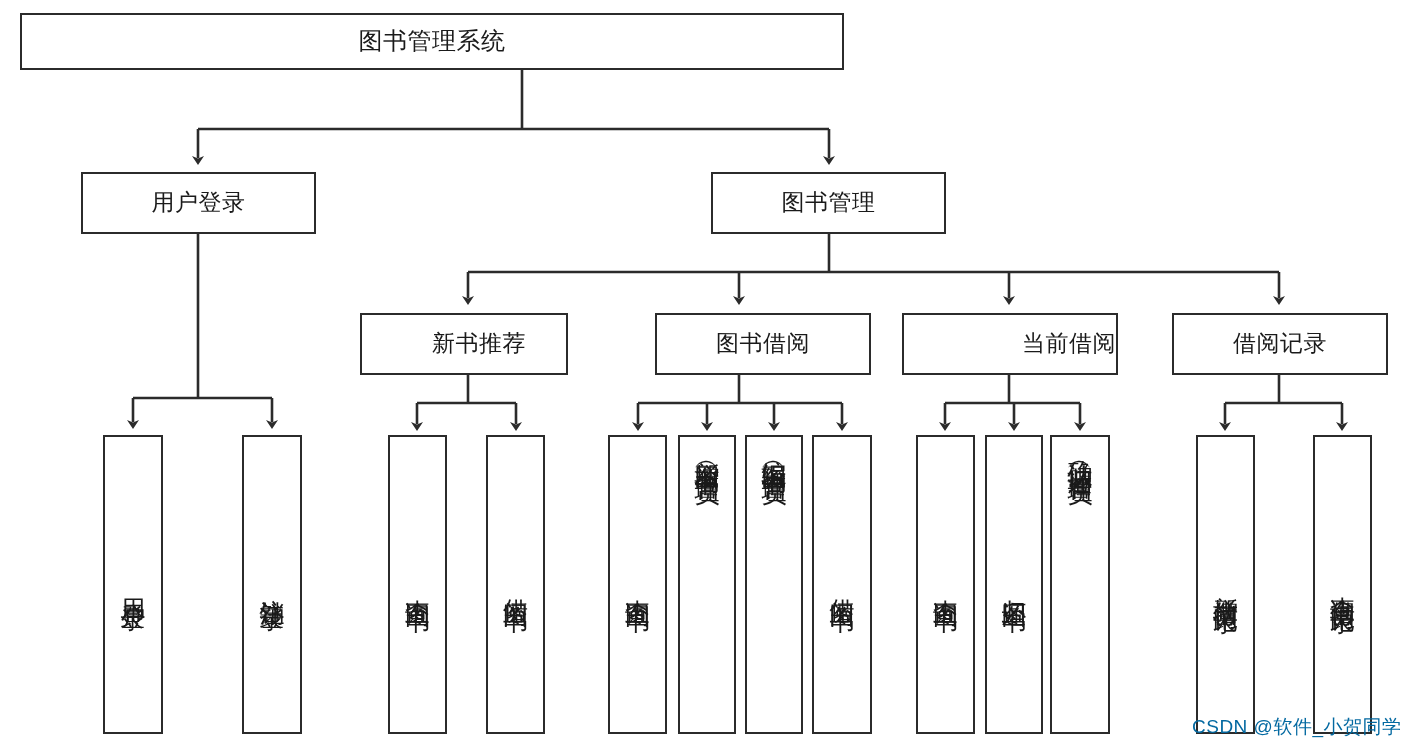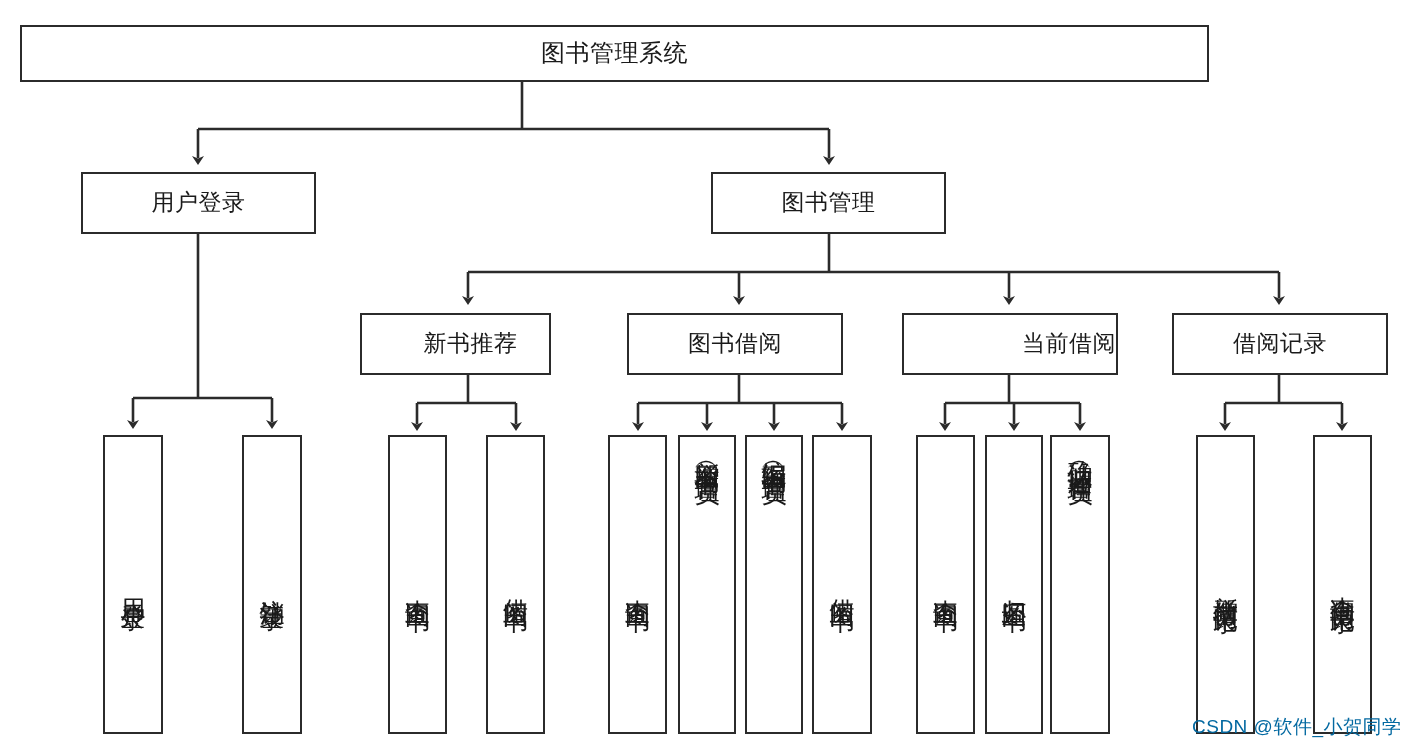--- a/index.html
+++ b/index.html
@@ -123,37 +123,37 @@
       <path d="M1014,403 L1014,424" marker-end="url(#arrow)"></path>
       <path d="M1080,403 L1080,424" marker-end="url(#arrow)"></path>
 
       <path d="M1279,375 L1279,403"></path>
       <path d="M1225,403 L1342,403"></path>
       <path d="M1225,403 L1225,424" marker-end="url(#arrow)"></path>
       <path d="M1342,403 L1342,424" marker-end="url(#arrow)"></path>
     </g>
   </svg>
 
-  <div class="node horiz root" style="left:20px; top:13px; width:1189px; height:57px;margin-top:12px;">
+  <div class="node horiz root" style="left:20px; top:13px; width:824px; height:57px;">
     <span class="label">图书管理系统</span>
   </div>
 
   <div class="node horiz" style="left:81px; top:172px; width:235px; height:62px;">
     <span class="label">用户登录</span>
   </div>
 
   <div class="node horiz" style="left:711px; top:172px; width:235px; height:62px;">
     <span class="label">图书管理</span>
   </div>
 
-  <div class="node horiz" style="left:360px; top:313px; width:191px; height:62px;padding-left:30px;">
+  <div class="node horiz" style="left:360px; top:313px; width:208px; height:62px;padding-left:30px;">
     <span class="label">新书推荐</span>
   </div>
 
-  <div class="node horiz" style="left:627px; top:313px; width:216px; height:62px;">
+  <div class="node horiz" style="left:655px; top:313px; width:216px; height:62px;">
     <span class="label">图书借阅</span>
   </div>
 
   <div class="node horiz" style="left:902px; top:313px; width:216px; height:62px;justify-content:flex-end;">
     <span class="label">当前借阅</span>
   </div>
 
   <div class="node horiz" style="left:1172px; top:313px; width:216px; height:62px;align-items:center;">
     <span class="label">借阅记录</span>
   </div>

